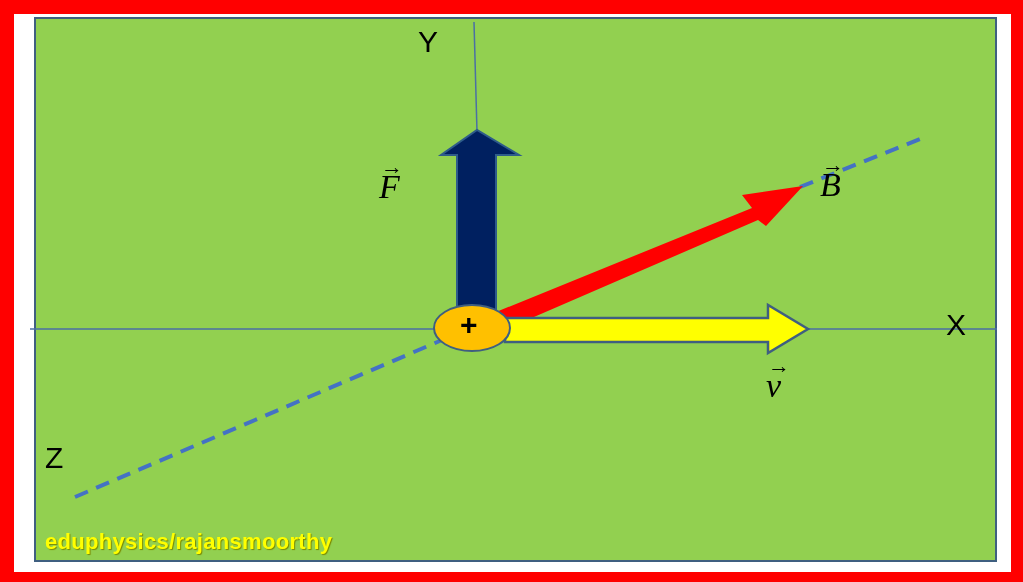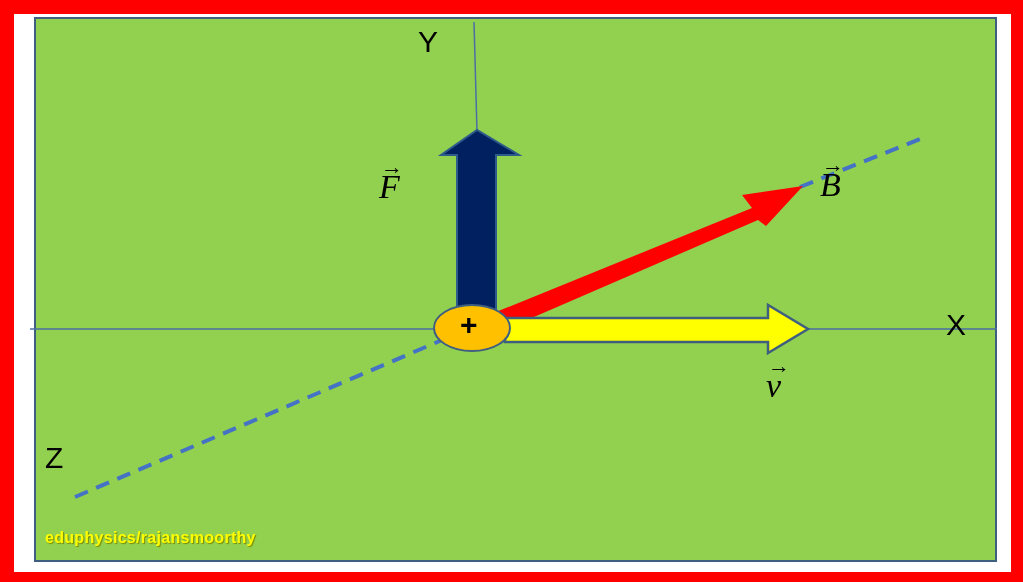--- a/index.html
+++ b/index.html
@@ -3,21 +3,21 @@
 <meta charset="utf-8">
 <style>
   html, body { margin:0; padding:0; }
   body { width:1023px; height:582px; overflow:hidden; background:#ffffff; position:relative; font-family:"Liberation Sans", sans-serif; }
   .frame { position:absolute; left:0; top:0; width:1023px; height:582px; box-sizing:border-box; border-style:solid; border-color:#ff0000; border-width:14px 12px 10px 14px; background:#ffffff; }
   .panel { position:absolute; left:34px; top:17px; width:963px; height:545px; box-sizing:border-box; background:#92d050; border:2px solid #3f5f80; }
   svg.diagram { position:absolute; left:0; top:0; }
   .axis-label { position:absolute; font-family:"Liberation Sans", sans-serif; font-size:30px; color:#000; line-height:1; }
   .vec-label { position:absolute; font-family:"Liberation Serif", serif; font-style:italic; font-size:34px; color:#000; line-height:1; }
   .vec-label .arrow { position:absolute; left:2px; top:-14px; font-style:normal; font-size:22px; }
-  .watermark { position:absolute; left:45px; top:529px; font-family:"Liberation Sans", sans-serif; font-weight:bold; font-size:16px; color:#ffff00; text-shadow:1px 1px 1px #7a8a00; letter-spacing:0.3px; }
+  .watermark { position:absolute; left:45px; top:529px; font-family:"Liberation Sans", sans-serif; font-weight:bold; font-size:22px; color:#ffff00; text-shadow:1px 1px 1px #7a8a00; letter-spacing:0.3px; }
   .plus { position:absolute; font-family:"Liberation Sans", sans-serif; font-weight:bold; font-size:30px; color:#000; line-height:1; }
 </style>
 </head>
 <body>
 
 <div class="frame"></div>
 <div class="panel"></div>
 
 <svg class="diagram" width="1023" height="582" viewBox="0 0 1023 582">
 

